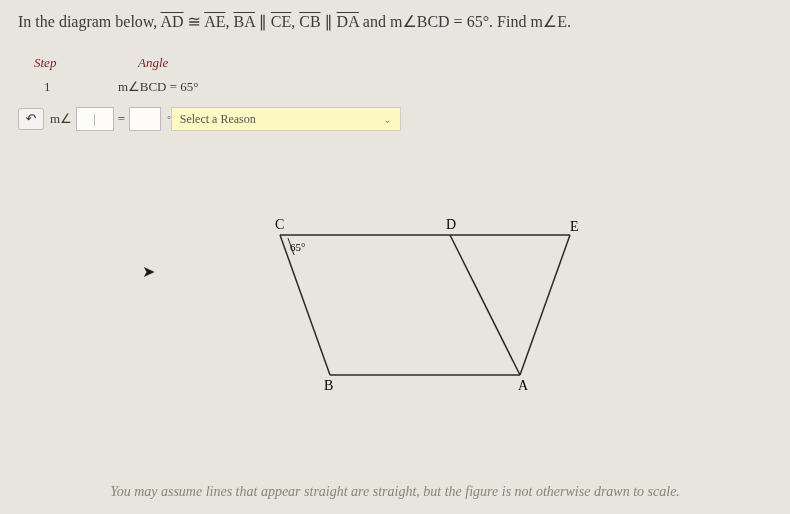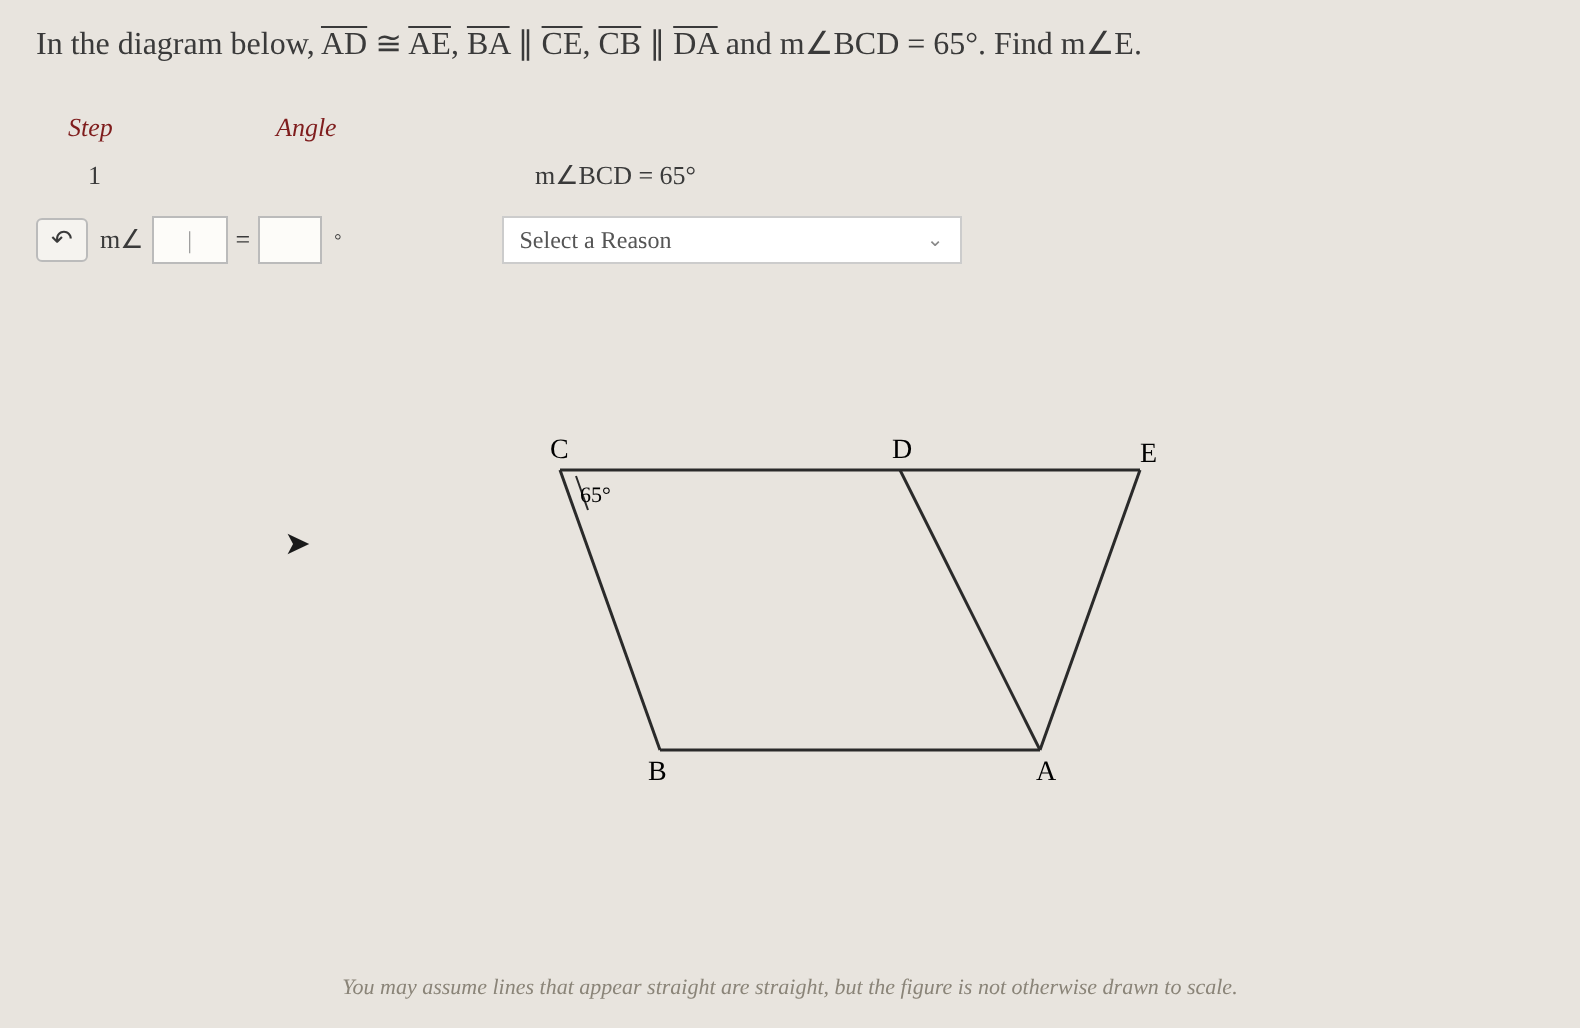--- a/index.html
+++ b/index.html
@@ -13,21 +13,21 @@
       position: relative;
     }
     .problem { font-size: 16px; margin-bottom: 24px; }
     .overline { text-decoration: overline; }
     .table-header { display: flex; font-style: italic; font-size: 13px; color: #7f1d1d; margin-bottom: 8px; }
     .col-step { width: 70px; padding-left: 16px; }
     .col-angle { width: 260px; text-align: left; padding-left: 50px; }
     .col-reason { padding-left: 90px; }
     .row1 { display: flex; font-size: 13px; margin-bottom: 12px; align-items: center; }
     .row1 .step-num { width: 70px; padding-left: 26px; }
-    .row1 .angle-val { width: 260px; padding-left: 30px; text-align: right; }
+    .row1 .angle-val { width: 260px; padding-left: 30px; }
     .row1 .reason-val { padding-left: 90px; }
     .row2 { display: flex; align-items: center; font-size: 13px; }
     .undo-box {
       width: 26px; height: 22px;
       border: 1px solid #bbb;
       background: #f5f3ef;
       border-radius: 3px;
       display: flex; align-items: center; justify-content: center;
       margin-right: 6px;
       font-size: 13px;
@@ -39,24 +39,23 @@
       background: #fdfcf9;
       display: inline-flex;
       align-items: center; justify-content: center;
       margin: 0 4px;
       font-size: 12px;
       color: #999;
     }
     .input-box.small { width: 32px; }
     .deg-sup { font-size: 9px; vertical-align: super; margin-left: 2px; }
     .select-reason {
-      margin-left: 80px;
       width: 230px; height: 24px;
       border: 1px solid #ccc;
-      background: #ffffff;
+      background: #fef9c3;
       font-size: 12px;
       color: #555;
       padding: 0 8px;
       display: flex;
       align-items: center;
       justify-content: space-between;
       cursor: pointer;
     }
     .chevron { font-size: 10px; color: #888; }
     .diagram-area {
@@ -72,21 +71,21 @@
       left: 142px; top: 262px;
       font-size: 16px;
       color: #1a1a1a;
       pointer-events: none;
     }
     .footer-note {
       position: absolute;
       bottom: 14px;
       left: 0; right: 0;
       text-align: center;
-      font-size: 11px;
+      font-size: 14px;
       color: #8a8478;
       font-style: italic;
       margin-top: 24px;
     }
   </style>
 </head>
 <body>
 
 <div class="problem">
   <span>In the diagram below,  </span><span class="overline">AD</span><span> ≅ </span><span class="overline">AE</span><span>,  </span><span class="overline">BA</span><span> ∥ </span><span class="overline">CE</span><span>,  </span><span class="overline">CB</span><span> ∥ </span><span class="overline">DA</span><span> and m∠BCD = 65°. Find m∠E.</span>

